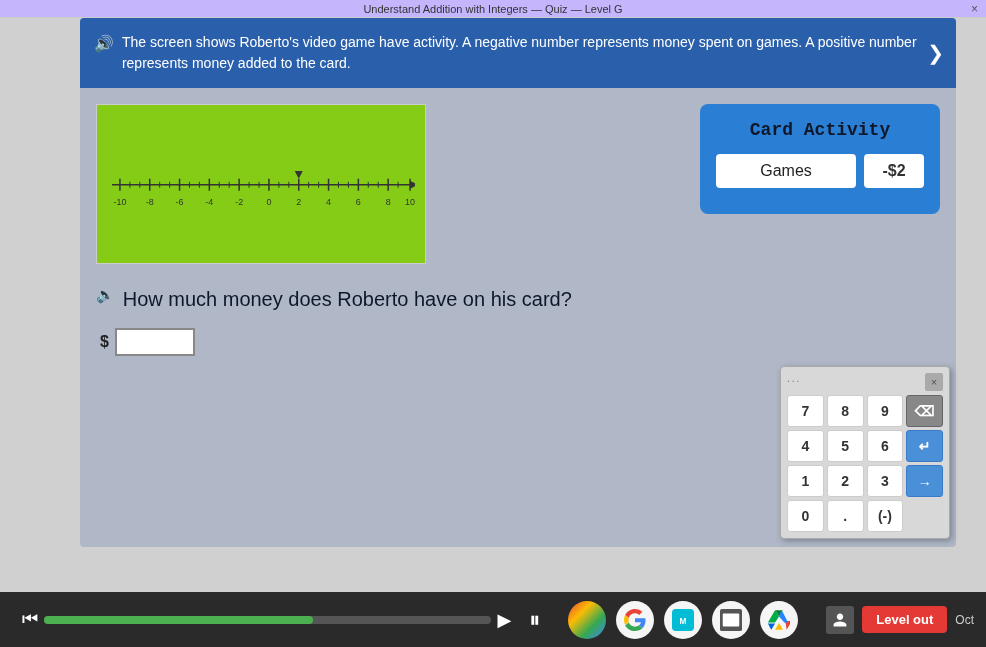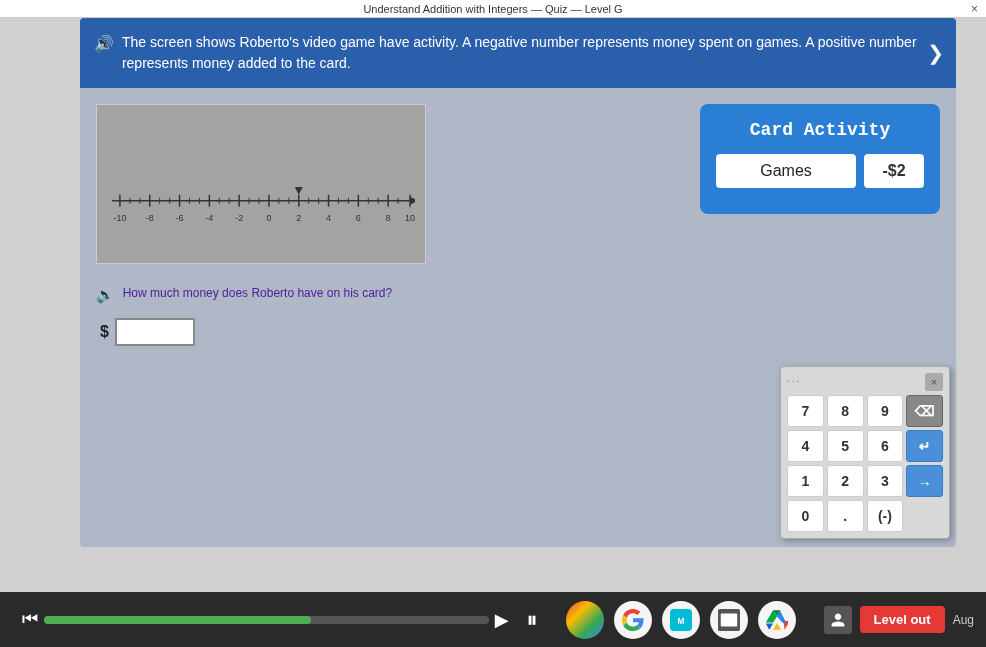--- a/index.html
+++ b/index.html
@@ -10,21 +10,21 @@
       font-family: Arial, sans-serif;
       overflow: hidden;
       position: relative;
     }
 
     
     .top-bar {
       position: absolute;
       top: 0; left: 0; right: 0;
       height: 18px;
-      background: #ffffff;
+      background: #c4b5fd;
       display: flex;
       align-items: center;
       justify-content: center;
       font-size: 11px;
       color: #333;
       border-bottom: 1px solid #ccc;
     }
     .close-btn {
       position: absolute;
       right: 8px;
@@ -84,29 +84,29 @@
       align-items: flex-start;
     }
 
     
     .left-side {
       flex: 1;
     }
 
     
     .number-line-box {
-      background: #a3a3a3;
+      background: #84cc16;
       border: 1px solid #ccc;
       width: 330px;
       height: 160px;
       margin-bottom: 20px;
       position: relative;
       display: flex;
       align-items: flex-end;
-      padding-bottom: 30px;
+      padding-bottom: 46px;
       padding-left: 10px;
       padding-right: 10px;
     }
     .number-line-svg {
       width: 100%;
     }
 
     
     .question-area {
       display: flex;
@@ -114,22 +114,22 @@
       gap: 8px;
       margin-bottom: 14px;
     }
     .question-speaker {
       font-size: 15px;
       color: #333;
       flex-shrink: 0;
       margin-top: 2px;
     }
     .question-text {
-      font-size: 12px;
-      color: #4c1d95;
+      font-size: 20px;
+      color: #0f172a;
       line-height: 1.5;
       text-align: right;
     }
 
     
     .answer-area {
       display: flex;
       align-items: center;
       gap: 6px;
       margin-left: 4px;
@@ -153,21 +153,21 @@
       width: 240px;
       flex-shrink: 0;
     }
     .card-activity {
       background: #2a7fd4;
       border-radius: 8px;
       padding: 16px;
     }
     .card-activity-title {
       text-align: center;
-      color: #ffffff;
+      color: #0f172a;
       font-size: 18px;
       font-weight: bold;
       font-family: 'Courier New', monospace;
       margin-bottom: 14px;
     }
     .card-row {
       display: flex;
       align-items: center;
       gap: 8px;
       margin-bottom: 10px;
@@ -552,15 +552,15 @@
     </div>
   </div>
 
   <div class="sign-out-area">
     <div class="account-icon">
       <svg width="16" height="16" viewBox="0 0 24 24" fill="white">
           <path d="M12 12c2.7 0 4.8-2.1 4.8-4.8S14.7 2.4 12 2.4 7.2 4.5 7.2 7.2 9.3 12 12 12zm0 2.4c-3.2 0-9.6 1.6-9.6 4.8v2.4h19.2v-2.4c0-3.2-6.4-4.8-9.6-4.8z"></path>
         </svg>
     </div>
     <button class="sign-out-btn">Level out</button>
-    <span class="oct-text">Aug</span>
+    <span class="oct-text">Oct</span>
   </div>
 </div>
 
 </body></html>

